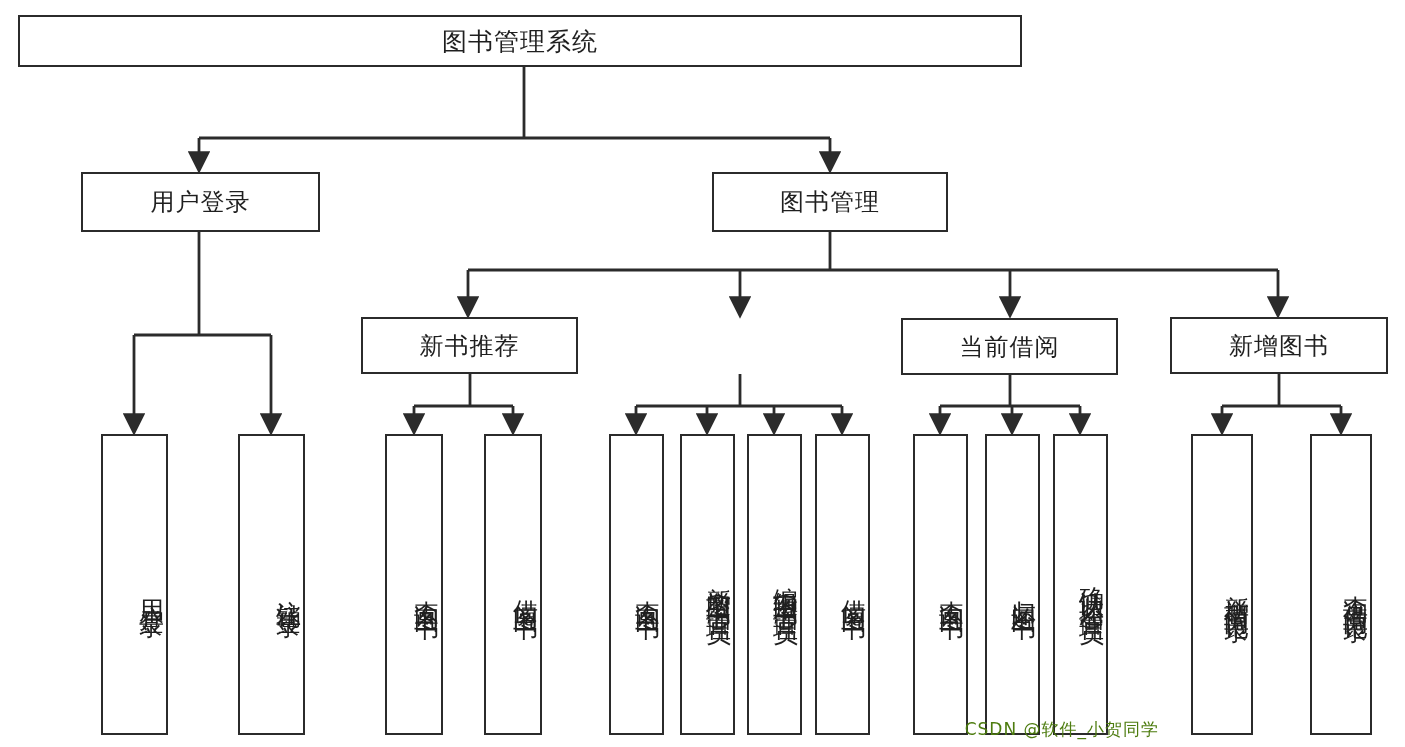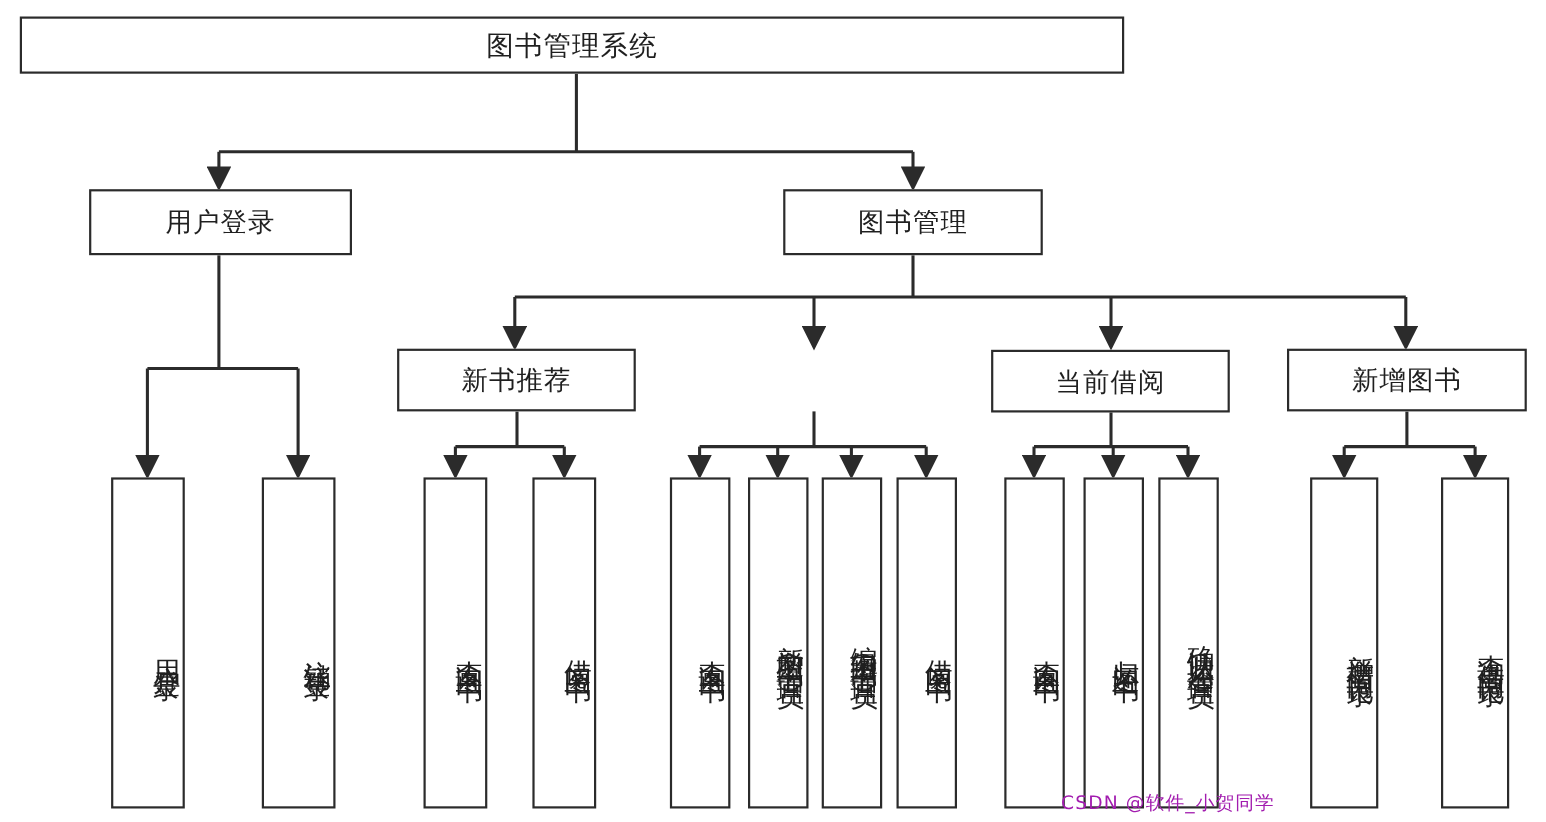--- a/index.html
+++ b/index.html
@@ -50,21 +50,21 @@
   .node.v-node .vlabel{
     writing-mode:vertical-rl;
     text-orientation:upright;
     display:block;
   }
   .watermark{
     position:absolute;
     right:8px;
     bottom:6px;
     font-size:17px;
-    color:#a21caf;
+    color:#4d7c0f;
     letter-spacing:1px;
     white-space:nowrap;
     font-family:"DejaVu Sans","Liberation Sans",sans-serif;
   }
 </style>
 </head>
 <body>
 
 <div id="canvas">
 

